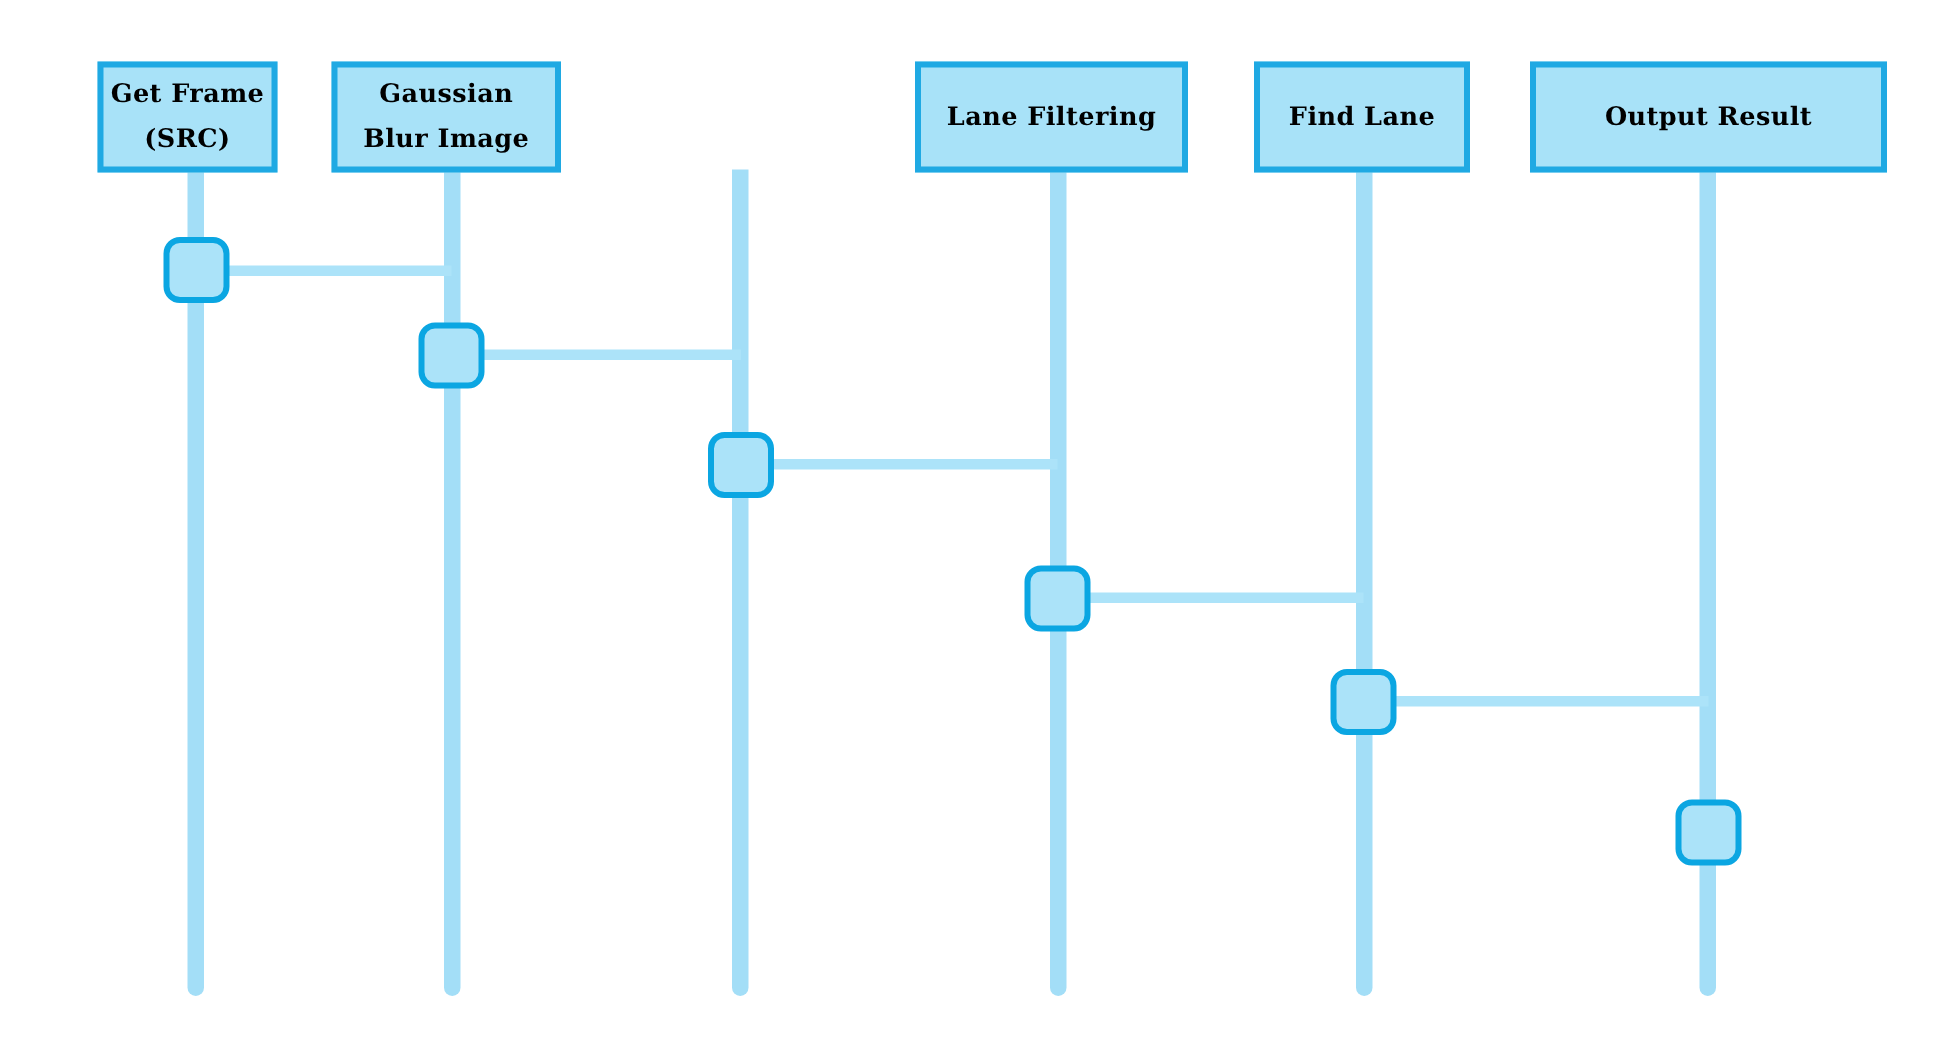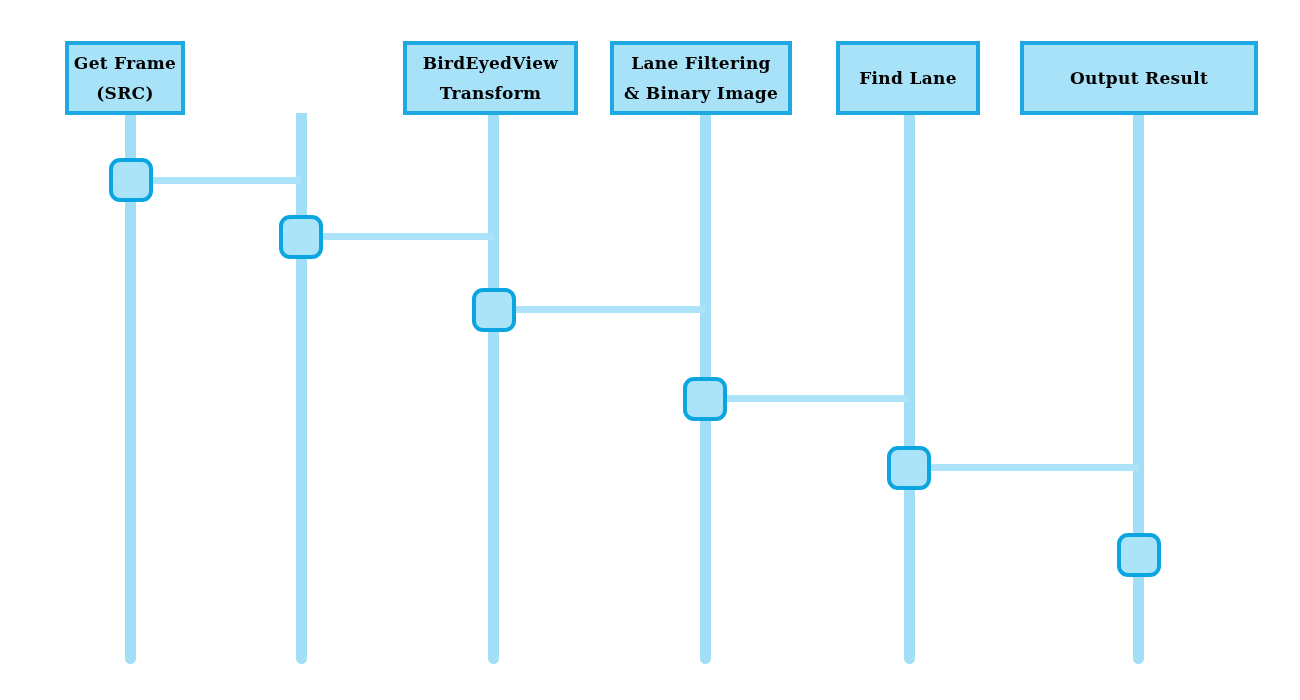--- a/index.html
+++ b/index.html
@@ -71,27 +71,26 @@
 </style>
 </head>
 <body>
 
 <div class="canvas">
 
   <div class="stage-box" style="left:65px; width:120px;">
     <span>Get Frame</span>
     <span>(SRC)</span>
   </div>
-  <div class="stage-box" style="left:403px; width:175px;">
-    <span>BirdEyedView</span>
-    <span>Transform</span>
+  <div class="stage-box" style="left:221px; width:153px;">
+    <span>Gaussian</span>
+    <span>Blur Image</span>
   </div>
   <div class="stage-box" style="left:610px; width:182px;">
     <span>Lane Filtering</span>
-    <span>&amp; Binary Image</span>
   </div>
   <div class="stage-box" style="left:836px; width:144px;">
     <span>Find Lane</span>
 
   </div>
   <div class="stage-box" style="left:1020px; width:238px;justify-content:center;">
     <span>Output Result</span>
 
   </div>
 

